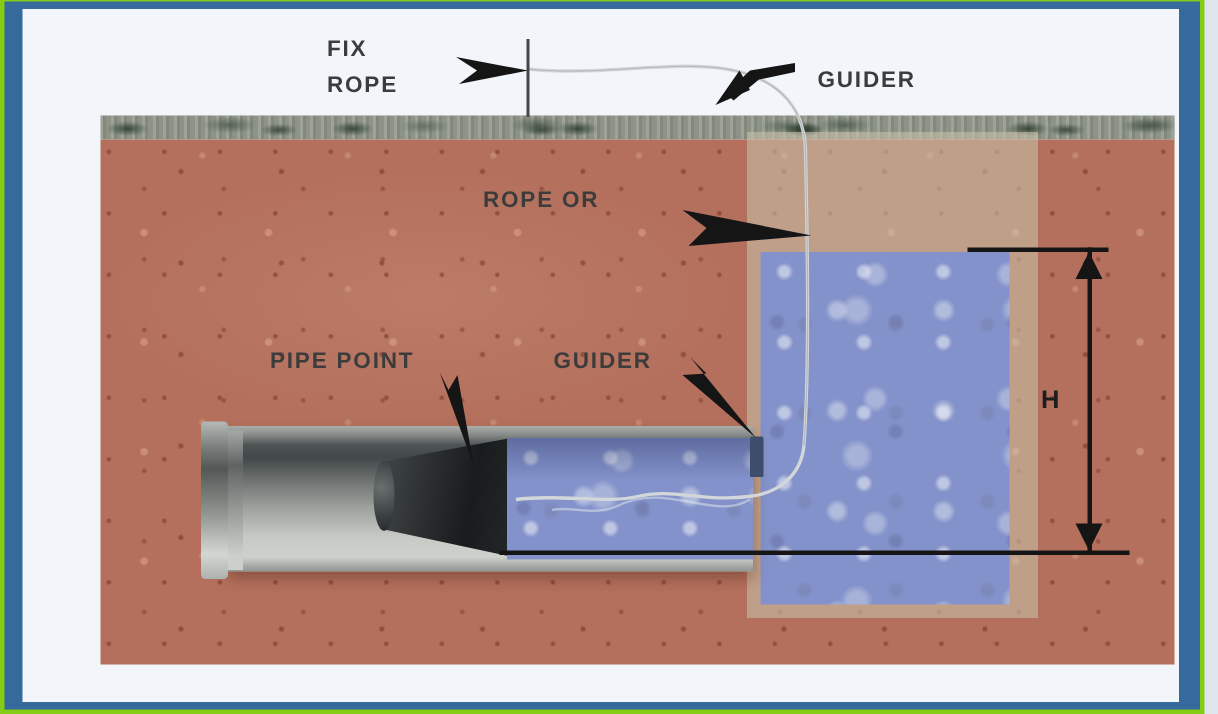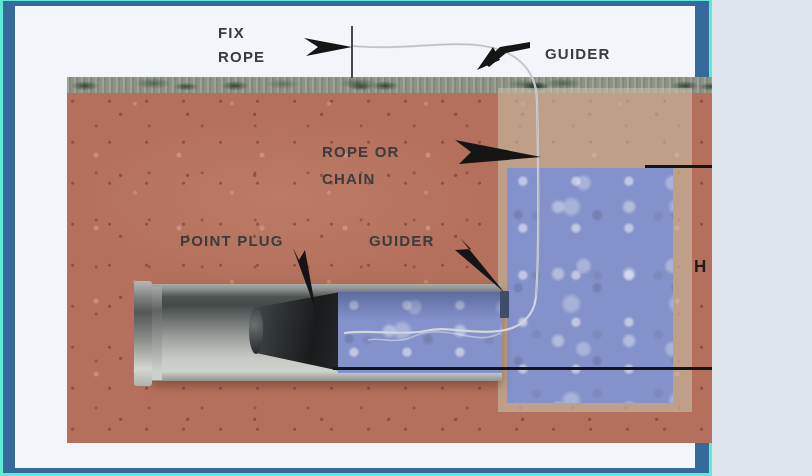--- a/index.html
+++ b/index.html
@@ -1,18 +1,18 @@
 <!DOCTYPE html>
 <html><head>
 <meta charset="utf-8">
 <style>
   html,body{margin:0;padding:0;background:#dfe5ec;}
   .stage{
-    position:relative;width:712px;height:476px;overflow:hidden;
-    background:#5eead4;
+    position:relative;width:803px;height:476px;overflow:hidden;
+    background:#84cc16;
     font-family:"Liberation Sans","DejaVu Sans",sans-serif;
   }
   .frame-mid{position:absolute;left:3px;top:1px;right:3px;bottom:3px;background:#36699c;}
   .paper{position:absolute;left:15px;top:6px;right:17px;bottom:8px;background:#f2f5f9;}
 
   
   .ground-strip{
     position:absolute;left:67px;top:77px;width:716px;height:16px;
     background-color:#8d9487;
     background-image:
@@ -149,20 +149,19 @@
     <polygon points="316,311 293,248 299,260 305,250" fill="#151515"></polygon>
     <polygon points="530,42 500,47 484,62 489,67 506,53 530,48" fill="#151515"></polygon>
     <polygon points="477,70 493,47 500,60" fill="#151515"></polygon>
   </svg>
 
   <div class="lbl" style="left:218px;top:21px;">
     <div>FIX</div>
     <div>ROPE</div>
   </div>
   <div class="lbl" style="left:545px;top:42px;">GUIDER</div>
-  <div class="lbl" style="left:322px;top:138px;line-height:27px;">
+  <div class="lbl" style="left:322px;top:120px;line-height:27px;">
     <div>ROPE OR</div>
-    <div>CHAIN</div>
   </div>
-  <div class="lbl" style="left:180px;top:229px;">POINT PLUG</div>
+  <div class="lbl" style="left:180px;top:229px;">PIPE POINT</div>
   <div class="lbl" style="left:369px;top:229px;">GUIDER</div>
   <div class="lbl lbl-h" style="left:694px;top:255px;">H</div>
 </div>
 
 </body></html>

